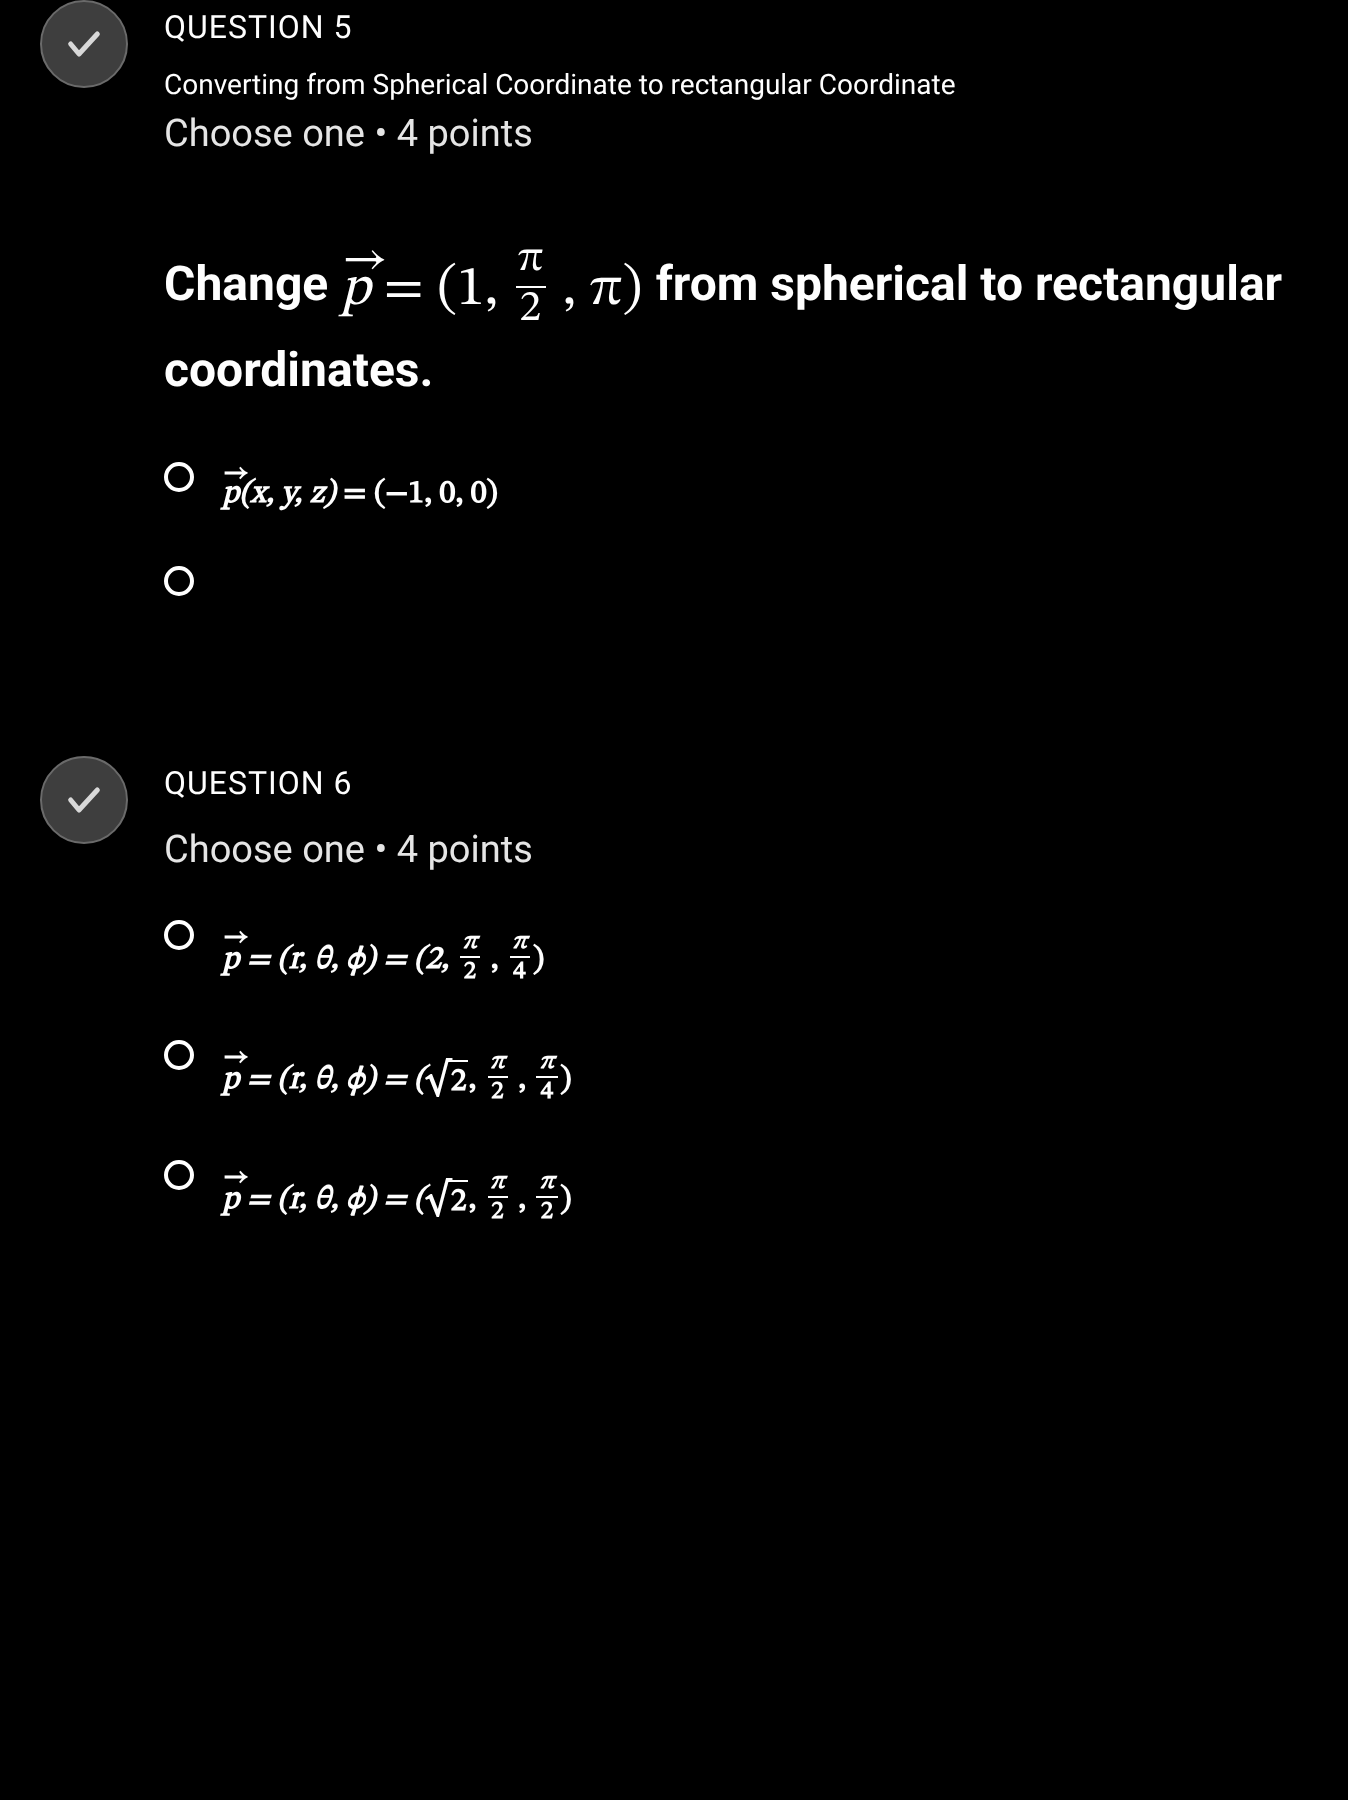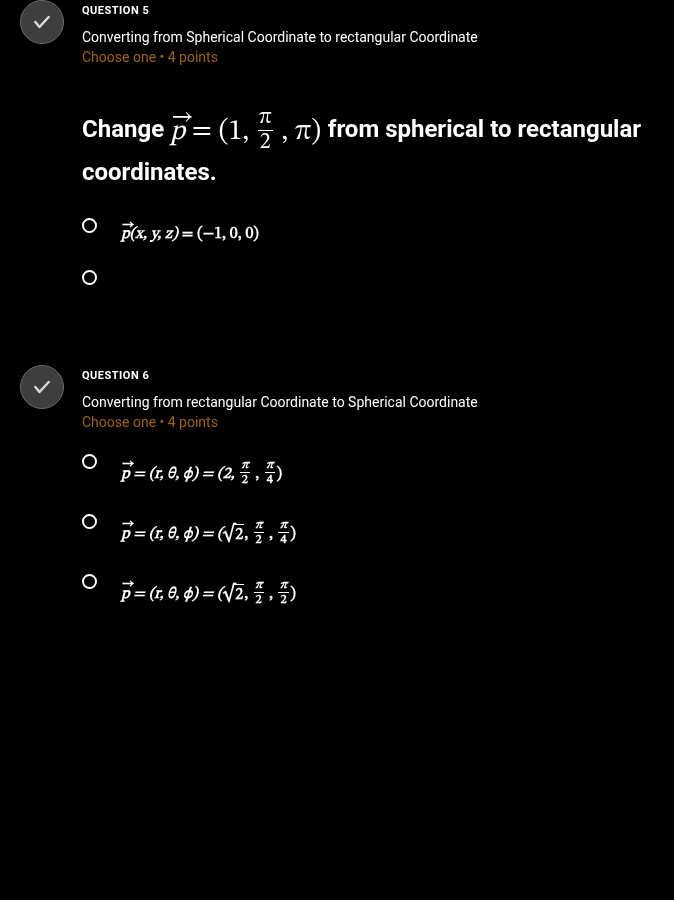--- a/index.html
+++ b/index.html
@@ -23,54 +23,54 @@
     background: #3e3e3e;
     border: 1px solid #6a6a6a;
     display: flex;
     align-items: center;
     justify-content: center;
     margin-top: -4px;
   }
   .check-circle svg { width: 20px; height: 20px; }
   .q-content { flex: 1; }
   .q-label {
-    font-size: 11px;
-    font-weight: 700;
+    font-size: 16px;
+    font-weight: 400;
     letter-spacing: 0.5px;
     color: #fefefe;
     margin-bottom: 12px;
   }
   .q-subtitle {
     font-size: 14px;
     color: #fefefe;
     margin-bottom: 4px;
   }
   .q-meta {
-    font-size: 14px;
-    color: #a16207;
+    font-size: 19px;
+    color: #e5e5e5;
     margin-bottom: 22px;
   }
   .q-prompt {
     font-size: 24px;
     font-weight: 700;
     line-height: 1.35;
     color: #fefefe;
     margin-bottom: 28px;
     margin-top: 44px;
   }
   .q-prompt .math {
     font-family: "Cambria Math", "STIX Two Math", "Latin Modern Math", serif;
     font-weight: 400;
     font-size: 28px;
     vertical-align: -2px;
   }
   .option {
     display: flex;
     align-items: flex-start;
-    gap: 24px;
+    gap: 14px;
     margin-bottom: 24px;
   }
   .radio {
     width: 15px;
     height: 15px;
     border: 2px solid #ffffff;
     border-radius: 50%;
     flex-shrink: 0;
     margin-top: 2px;
     cursor: pointer;
@@ -150,21 +150,20 @@
 </div>
 
 <div class="question-block">
   <div class="check-circle">
     <svg viewBox="0 0 24 24" fill="none" stroke="#d8d8d8" stroke-width="3" stroke-linecap="round" stroke-linejoin="round">
         <polyline points="4 12 9 18 20 6"></polyline>
       </svg>
   </div>
   <div class="q-content">
     <div class="q-label">QUESTION 6</div>
-    <div class="q-subtitle">Converting from rectangular Coordinate to Spherical Coordinate</div>
     <div class="q-meta">Choose one • 4 points</div>
 
     <div class="option">
       <div class="radio"></div>
       <div class="opt-math">
         <span class="vec ital">p</span><span class="ital"> = (r, θ, ϕ) = (2, </span><span class="frac">
             <span class="num ital">π</span>
             <span class="den">2</span>
           </span><span> , </span><span class="frac">
             <span class="num ital">π</span>

